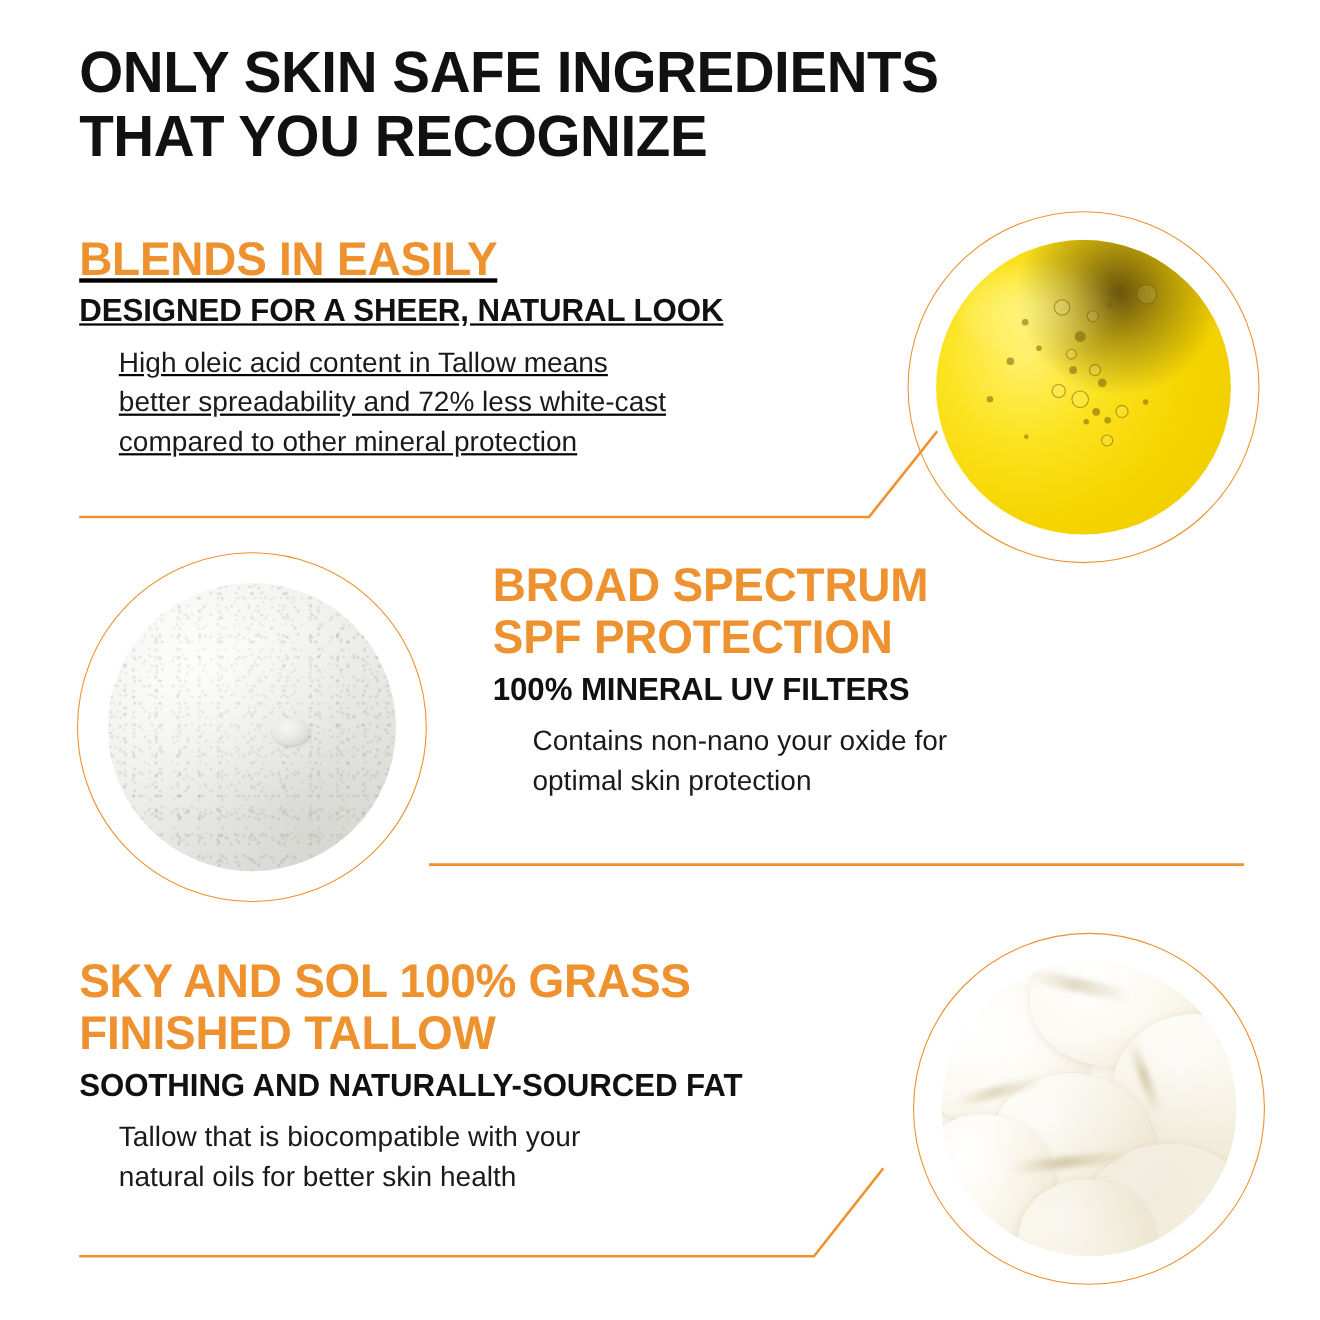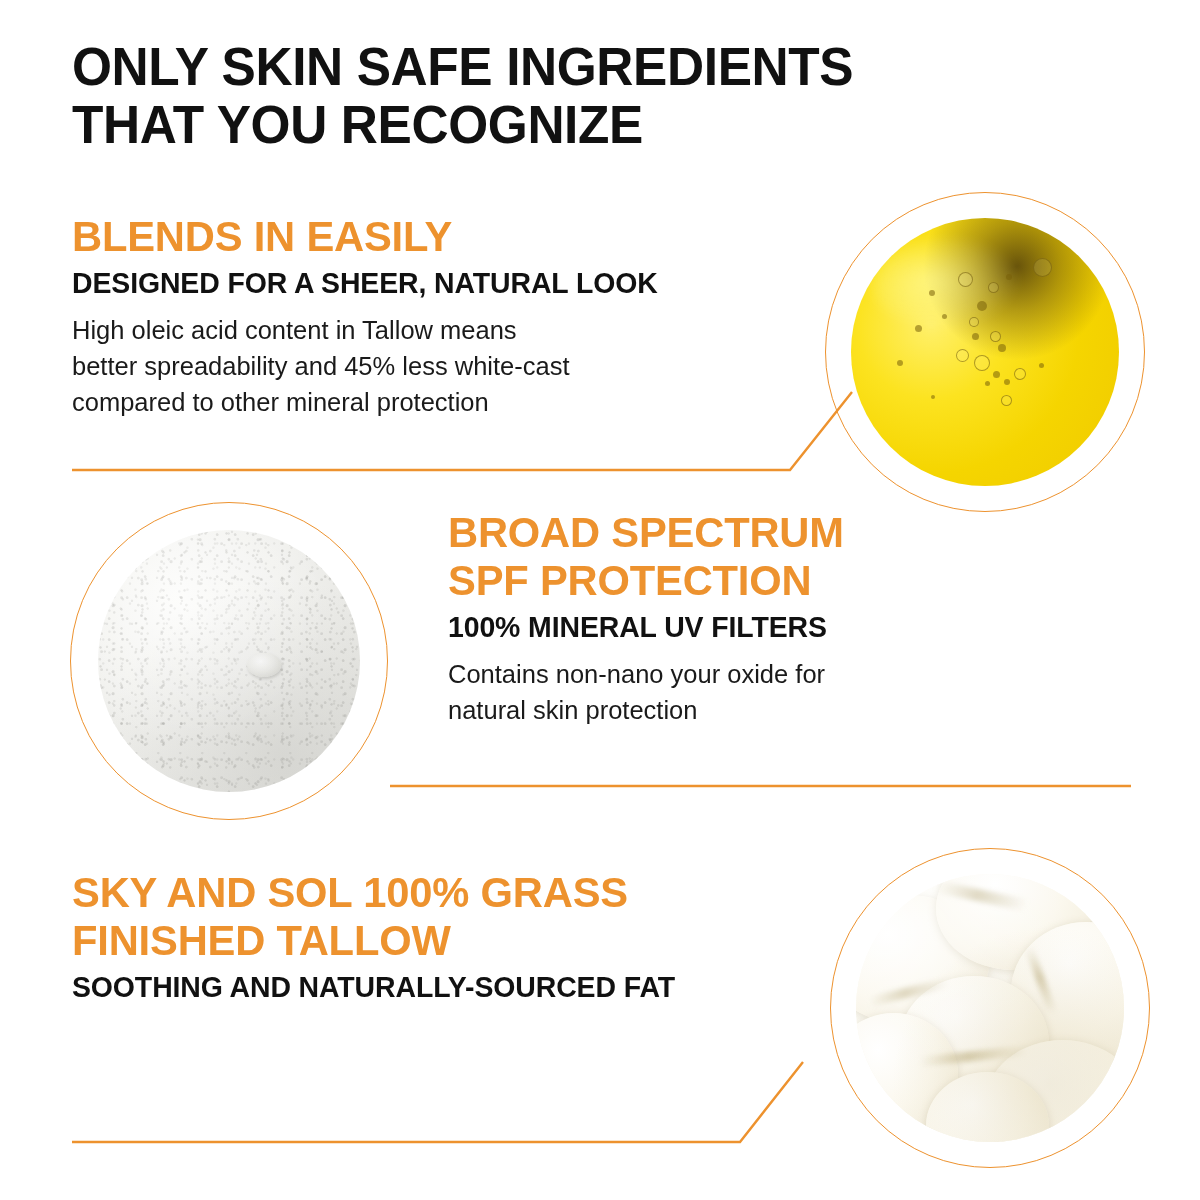--- a/index.html
+++ b/index.html
@@ -60,20 +60,21 @@
     transform: scaleX(0.98);
     transform-origin: left top;
     white-space: nowrap;
   }
   .blk .body {
     font-weight: 400;
     font-size: 25.5px;
     line-height: 36px;
     color: #1a1a1a;
     margin-top: 12px;
+    margin-left: 36px;
   }
   .blk .body .bl { display: block; white-space: nowrap; }
 
   
   .ring {
     position: absolute;
     border-radius: 50%;
     border: 1.6px solid #ED922E;
     box-sizing: border-box;
   }
@@ -195,28 +196,28 @@
 </head>
 <body>
 
 <div id="page">
 
   <div class="headline">
     <span class="hl-line">ONLY SKIN SAFE INGREDIENTS</span>
     <span class="hl-line">THAT YOU RECOGNIZE</span>
   </div>
 
-  <div class="blk" style="left:72px; top:212px; width:720px;">
+  <div class="blk" style="left:72px; top:212px; width:720px;text-decoration:underline;">
     <div class="h-orange">
       <span class="ol">BLENDS IN EASILY</span>
     </div>
     <div class="h-sub">DESIGNED FOR A SHEER, NATURAL LOOK</div>
     <div class="body">
       <span class="bl">High oleic acid content in Tallow means</span>
-      <span class="bl">better spreadability and 45% less white-cast</span>
+      <span class="bl">better spreadability and 72% less white-cast</span>
       <span class="bl">compared to other mineral protection</span>
     </div>
   </div>
 
   <div class="ring" style="left:825px; top:192px; width:320px; height:320px;"></div>
   <div class="photo oil-photo" style="left:851px; top:218px; width:268px; height:268px;">
     <div class="darktop"></div>
     <div class="sheen"></div>
     <div class="bub ring-b" style="left:40%; top:20%; width:13px; height:13px;"></div>
     <div class="bub" style="left:29%; top:27%; width:6px; height:6px;"></div>
@@ -250,30 +251,34 @@
   </div>
 
   <div class="blk" style="left:448px; top:508px; width:700px;">
     <div class="h-orange">
       <span class="ol">BROAD SPECTRUM</span>
       <span class="ol">SPF PROTECTION</span>
     </div>
     <div class="h-sub">100% MINERAL UV FILTERS</div>
     <div class="body">
       <span class="bl">Contains non-nano your oxide for</span>
-      <span class="bl">natural skin protection</span>
+      <span class="bl">optimal skin protection</span>
     </div>
   </div>
 
   <div class="blk" style="left:72px; top:868px; width:780px;">
     <div class="h-orange">
       <span class="ol">SKY AND SOL 100% GRASS</span>
       <span class="ol">FINISHED TALLOW</span>
     </div>
     <div class="h-sub">SOOTHING AND NATURALLY-SOURCED FAT</div>
+    <div class="body">
+      <span class="bl">Tallow that is biocompatible with your</span>
+      <span class="bl">natural oils for better skin health</span>
+    </div>
   </div>
 
   <div class="ring" style="left:830px; top:848px; width:320px; height:320px;"></div>
   <div class="photo tallow-photo" style="left:856px; top:874px; width:268px; height:268px;">
     <div class="lobe" style="left:-12%; top:8%; width:62%; height:48%;"></div>
     <div class="lobe" style="left:30%; top:-10%; width:58%; height:46%;"></div>
     <div class="lobe" style="left:58%; top:18%; width:56%; height:52%;"></div>
     <div class="lobe" style="left:16%; top:38%; width:56%; height:50%;"></div>
     <div class="lobe" style="left:-10%; top:52%; width:48%; height:46%;"></div>
     <div class="lobe" style="left:48%; top:62%; width:58%; height:48%;"></div>

